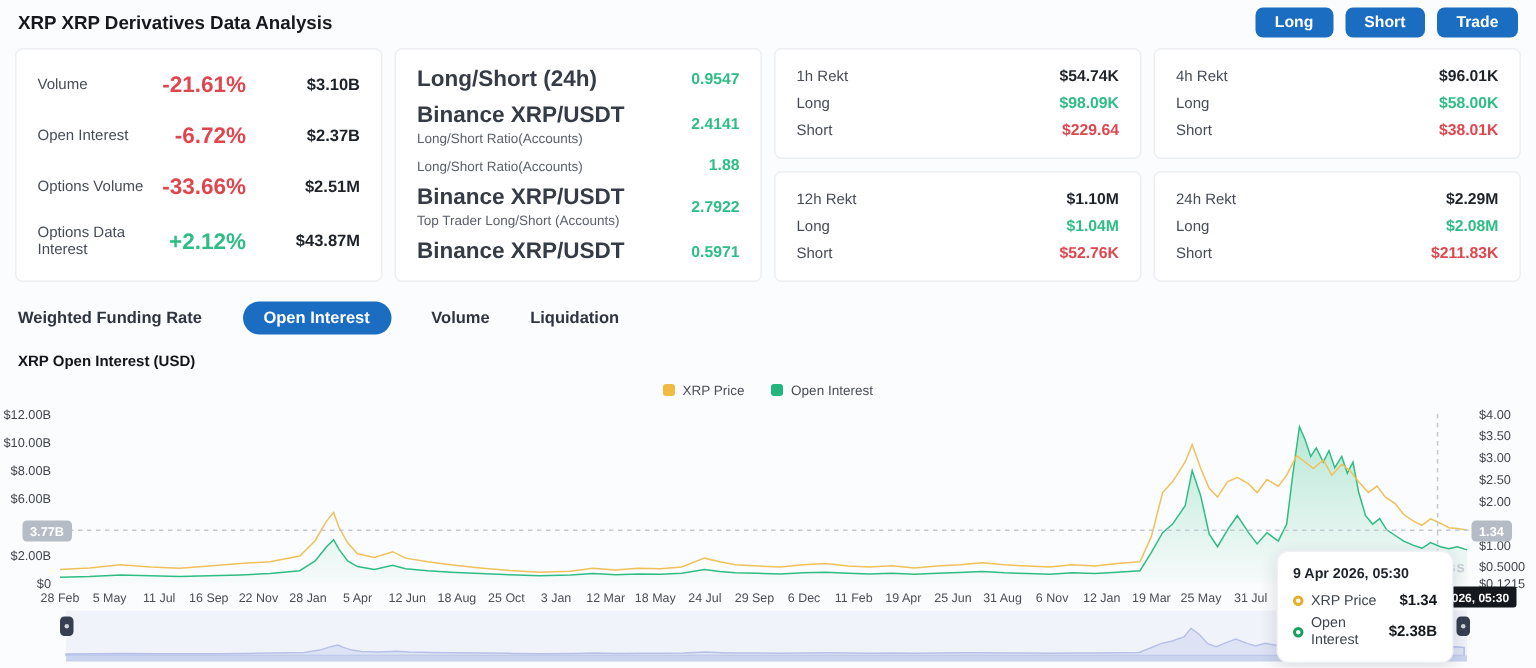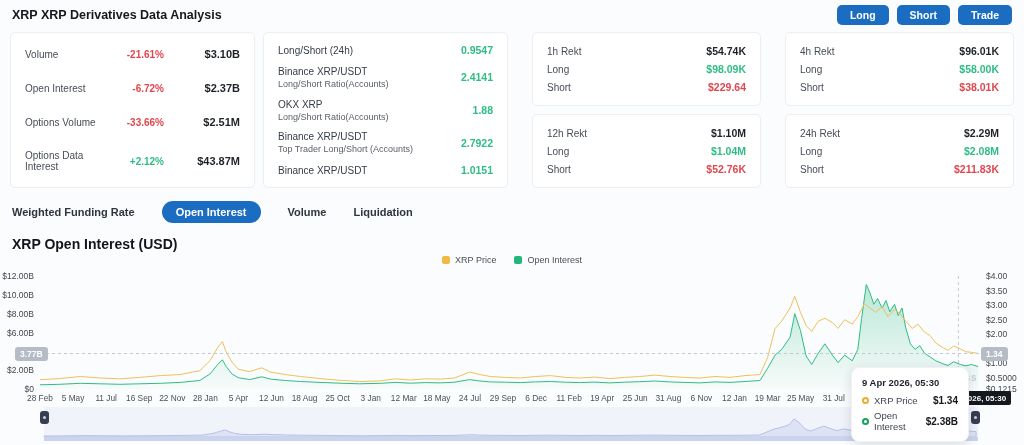--- a/index.html
+++ b/index.html
@@ -9,43 +9,43 @@
   
   .header { display:flex; align-items:center; height:30px; padding:0 12px; }
   .page-title { font-size:12.5px; font-weight:700; color:#15181d; }
   .hdr-btns { margin-left:auto; display:flex; gap:8px; }
   .hdr-btn { background:#1b6dc2; color:#fff; border:none; font-family:inherit; font-size:10.5px; font-weight:700; padding:4px 13px; border-radius:5px; cursor:pointer; }
 
   
   .stats { display:grid; grid-template-columns:1fr 1fr 1fr 1fr; gap:8px; margin:2px 10px 0; height:156px; }
   .card { background:#fff; border:1px solid #eceef1; border-radius:5px; }
   .card-col { display:flex; flex-direction:column; gap:8px; }
-  .card-col .card { flex:1;margin-left:16px; }
+  .card-col .card { flex:1; }
   .vol-card { display:flex; flex-direction:column; justify-content:space-between; padding:15px 14px; }
   .stat-row { display:flex; align-items:center; }
   .stat-label { flex:1; font-size:10px; color:#474d57; }
-  .stat-pct { width:60px; text-align:right; font-size:10px; font-weight:600; margin-right:20px; }
+  .stat-pct { width:60px; text-align:right; font-size:15px; font-weight:600; margin-right:20px; }
   .stat-val { width:56px; text-align:right; font-size:11px; font-weight:600; color:#1e2329; }
   .ratio-card { display:flex; flex-direction:column; justify-content:space-between; padding:11px 14px; }
   .ratio-row { display:flex; align-items:center; }
   .ratio-labels { flex:1; }
-  .ratio-main { font-size:10px; color:#363c46; }
+  .ratio-main { font-size:15px; color:#363c46;font-weight:bold; }
   .ratio-sub { font-size:9px; color:#5b616b; margin-top:2px; }
   .ratio-val { font-size:10.5px; font-weight:600; }
   .rekt-card { display:flex; flex-direction:column; justify-content:space-between; padding:12px 14px; }
   .rekt-row { display:flex; align-items:center; }
   .rekt-label { flex:1; font-size:10px; color:#474d57; }
   .rekt-val { font-size:10.5px; font-weight:600; color:#1e2329; }
 
   
   .tabs { margin:13px 12px 0; display:flex; align-items:center; gap:27px; }
   .tab { font-size:11px; font-weight:700; color:#2f3540; cursor:pointer; }
   .tab.active { background:#1b6dc2; color:#fff; padding:5px 14px; border-radius:13px; }
 
-  .section-title { margin:13px 12px 0; font-size:14px; font-weight:700; color:#12151a; }
+  .section-title { margin:13px 12px 0; font-size:10px; font-weight:700; color:#12151a; }
 
   
   .chart-wrap { position:absolute; top:250px; left:0; width:1024px; height:195px; }
   .legend { position:absolute; top:5px; left:0; right:0; display:flex; justify-content:center; gap:18px; z-index:2; }
   .legend-item { display:flex; align-items:center; gap:5px; font-size:9px; color:#4a4f57; cursor:pointer; }
   .legend-swatch { width:8px; height:8px; border-radius:2px; display:inline-block; }
   svg text { font-family:"Liberation Sans", sans-serif; }
 
   .axis-pill { position:absolute; background:#b6bcc6; color:#fff; font-size:8.5px; font-weight:700; padding:2px 5px; border-radius:3px; z-index:3; }
   .time-badge { position:absolute; left:936px; top:141px; background:#15181d; color:#fff; font-size:8px; font-weight:700; padding:2.5px 5px; border-radius:2px; white-space:nowrap; z-index:4; }
@@ -106,37 +106,36 @@
     </div>
     <div class="ratio-row">
       <div class="ratio-labels">
         <div class="ratio-main">Binance XRP/USDT</div>
         <div class="ratio-sub">Long/Short Ratio(Accounts)</div>
       </div>
       <span class="ratio-val" style="color: rgb(46, 189, 133);">2.4141</span>
     </div>
     <div class="ratio-row">
       <div class="ratio-labels">
-        <div class="ratio-main">OKX XRP</div>
         <div class="ratio-sub">Long/Short Ratio(Accounts)</div>
       </div>
       <span class="ratio-val" style="color: rgb(46, 189, 133);">1.88</span>
     </div>
     <div class="ratio-row">
       <div class="ratio-labels">
         <div class="ratio-main">Binance XRP/USDT</div>
         <div class="ratio-sub">Top Trader Long/Short (Accounts)</div>
       </div>
       <span class="ratio-val" style="color: rgb(46, 189, 133);">2.7922</span>
     </div>
     <div class="ratio-row">
       <div class="ratio-labels">
         <div class="ratio-main">Binance XRP/USDT</div>
       </div>
-      <span class="ratio-val" style="color: rgb(46, 189, 133);">1.0151</span>
+      <span class="ratio-val" style="color: rgb(46, 189, 133);">0.5971</span>
     </div>
   </div>
 
   <div class="card-col">
     <div class="card rekt-card">
       <div class="rekt-row">
           <span class="rekt-label">1h Rekt</span>
           <span class="rekt-val">$54.74K</span>
         </div>
       <div class="rekt-row">

